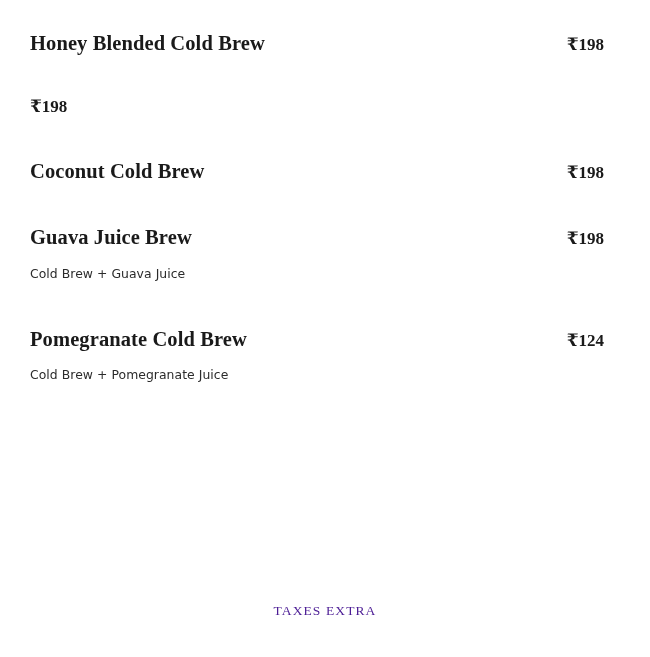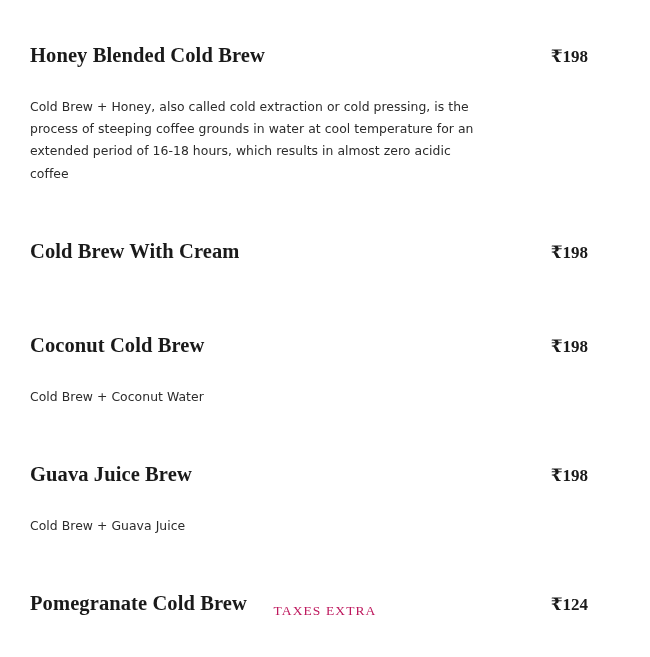--- a/index.html
+++ b/index.html
@@ -43,21 +43,21 @@
     letter-spacing: 0.1px;
     margin: 0;
     white-space: nowrap;
   }
   .item-price {
     font-family: "Liberation Serif", "DejaVu Serif", serif;
     font-weight: bold;
     font-size: 17px;
     line-height: 1.18;
     color: #1a1a1a;
-    margin: 16px;
+    margin: 0;
     white-space: nowrap;
     text-align: right;
   }
   .item-desc {
     font-family: "DejaVu Sans", "Liberation Sans", sans-serif;
     font-size: 12.4px;
     line-height: 1.79;
     color: #2b2b2b;
     max-width: 448px;
     margin: 13px 0 0 0;
@@ -70,68 +70,66 @@
   .footer-note {
     position: absolute;
     left: 0;
     right: 0;
     top: 601px;
     text-align: center;
   }
   .footer-note span {
     font-family: "Liberation Serif", "DejaVu Serif", serif;
     font-size: 13.5px;
-    color: #be185d;
+    color: #4c1d95;
     letter-spacing: 1.1px;
     font-weight: 400;
   }
 </style>
 </head>
 <body>
 
 <div class="menu-page">
 
   <div class="menu-list">
 
     <div class="menu-item">
       <div class="item-head">
         <div class="item-title">Honey Blended Cold Brew</div>
         <div class="item-price">₹198</div>
       </div>
-      <div class="item-desc">Cold Brew + Honey, also called cold extraction or cold pressing, is the process of steeping coffee grounds in water at cool temperature for an extended period of 16-18 hours, which results in almost zero acidic coffee</div>
     </div>
 
     <div class="menu-item">
       <div class="item-head">
-        <div class="item-title">Cold Brew With Cream</div>
         <div class="item-price">₹198</div>
       </div>
     </div>
 
     <div class="menu-item">
       <div class="item-head">
         <div class="item-title">Coconut Cold Brew</div>
         <div class="item-price">₹198</div>
       </div>
-      <div class="item-desc">Cold Brew + Coconut Water</div>
     </div>
 
     <div class="menu-item">
       <div class="item-head">
         <div class="item-title">Guava Juice Brew</div>
         <div class="item-price">₹198</div>
       </div>
       <div class="item-desc">Cold Brew + Guava Juice</div>
     </div>
 
     <div class="menu-item">
       <div class="item-head">
         <div class="item-title">Pomegranate Cold Brew</div>
         <div class="item-price">₹124</div>
       </div>
+      <div class="item-desc">Cold Brew + Pomegranate Juice</div>
     </div>
 
   </div>
 
   <div class="footer-note">
     <span>TAXES EXTRA</span>
   </div>
 
 </div>
 

